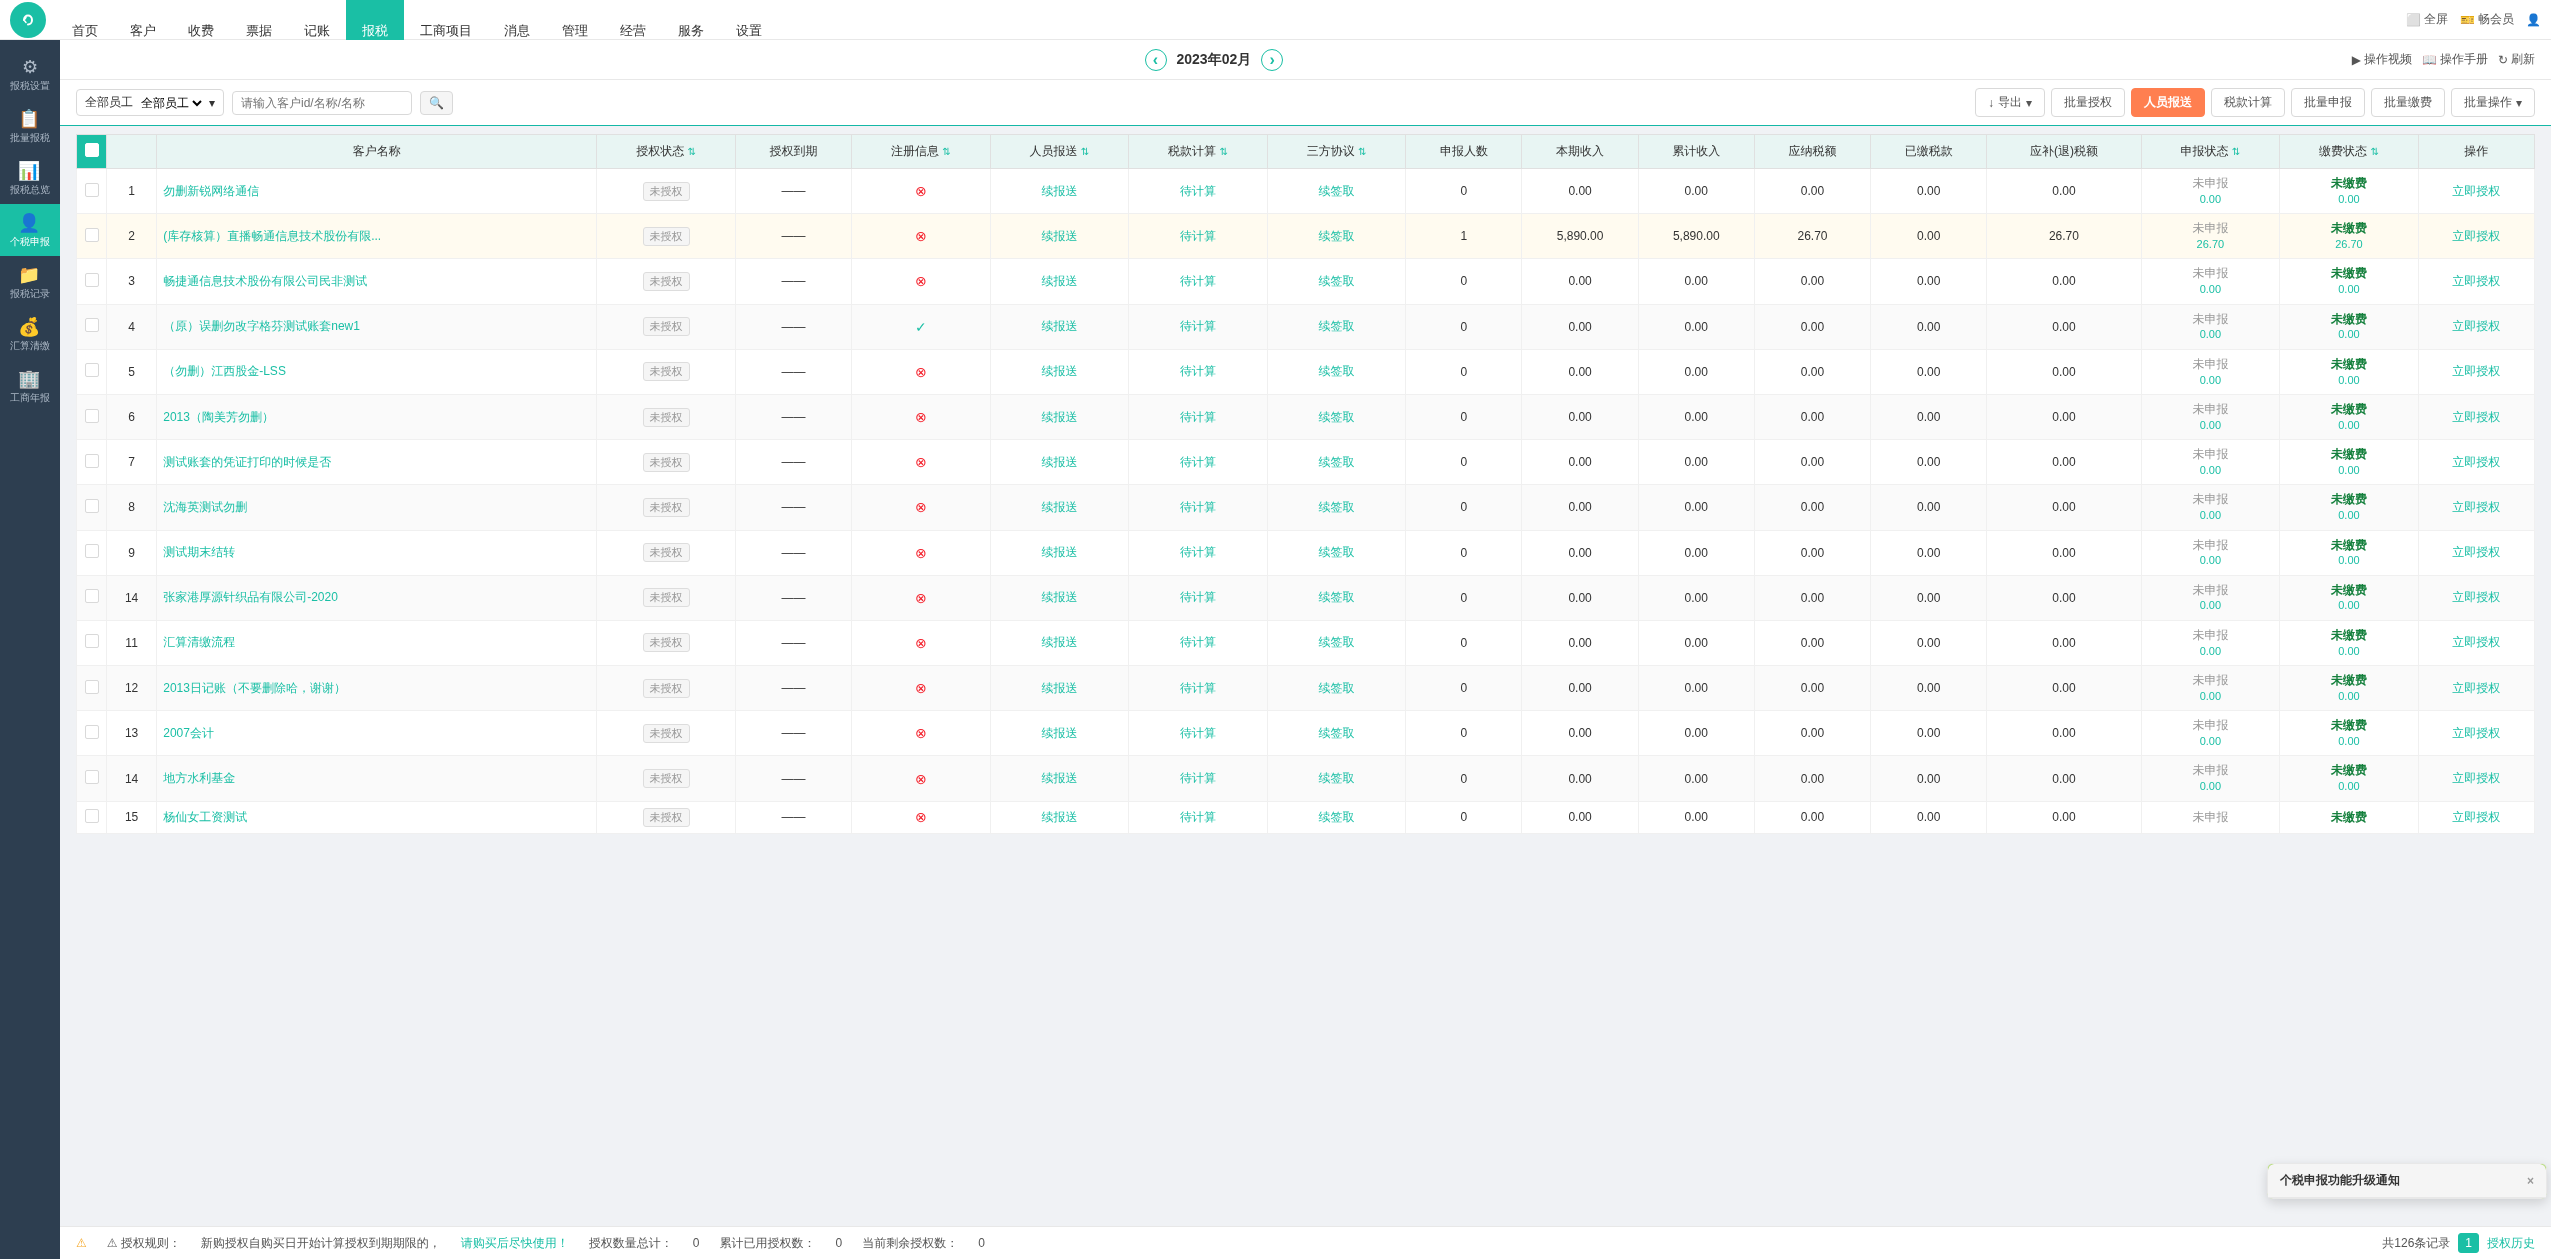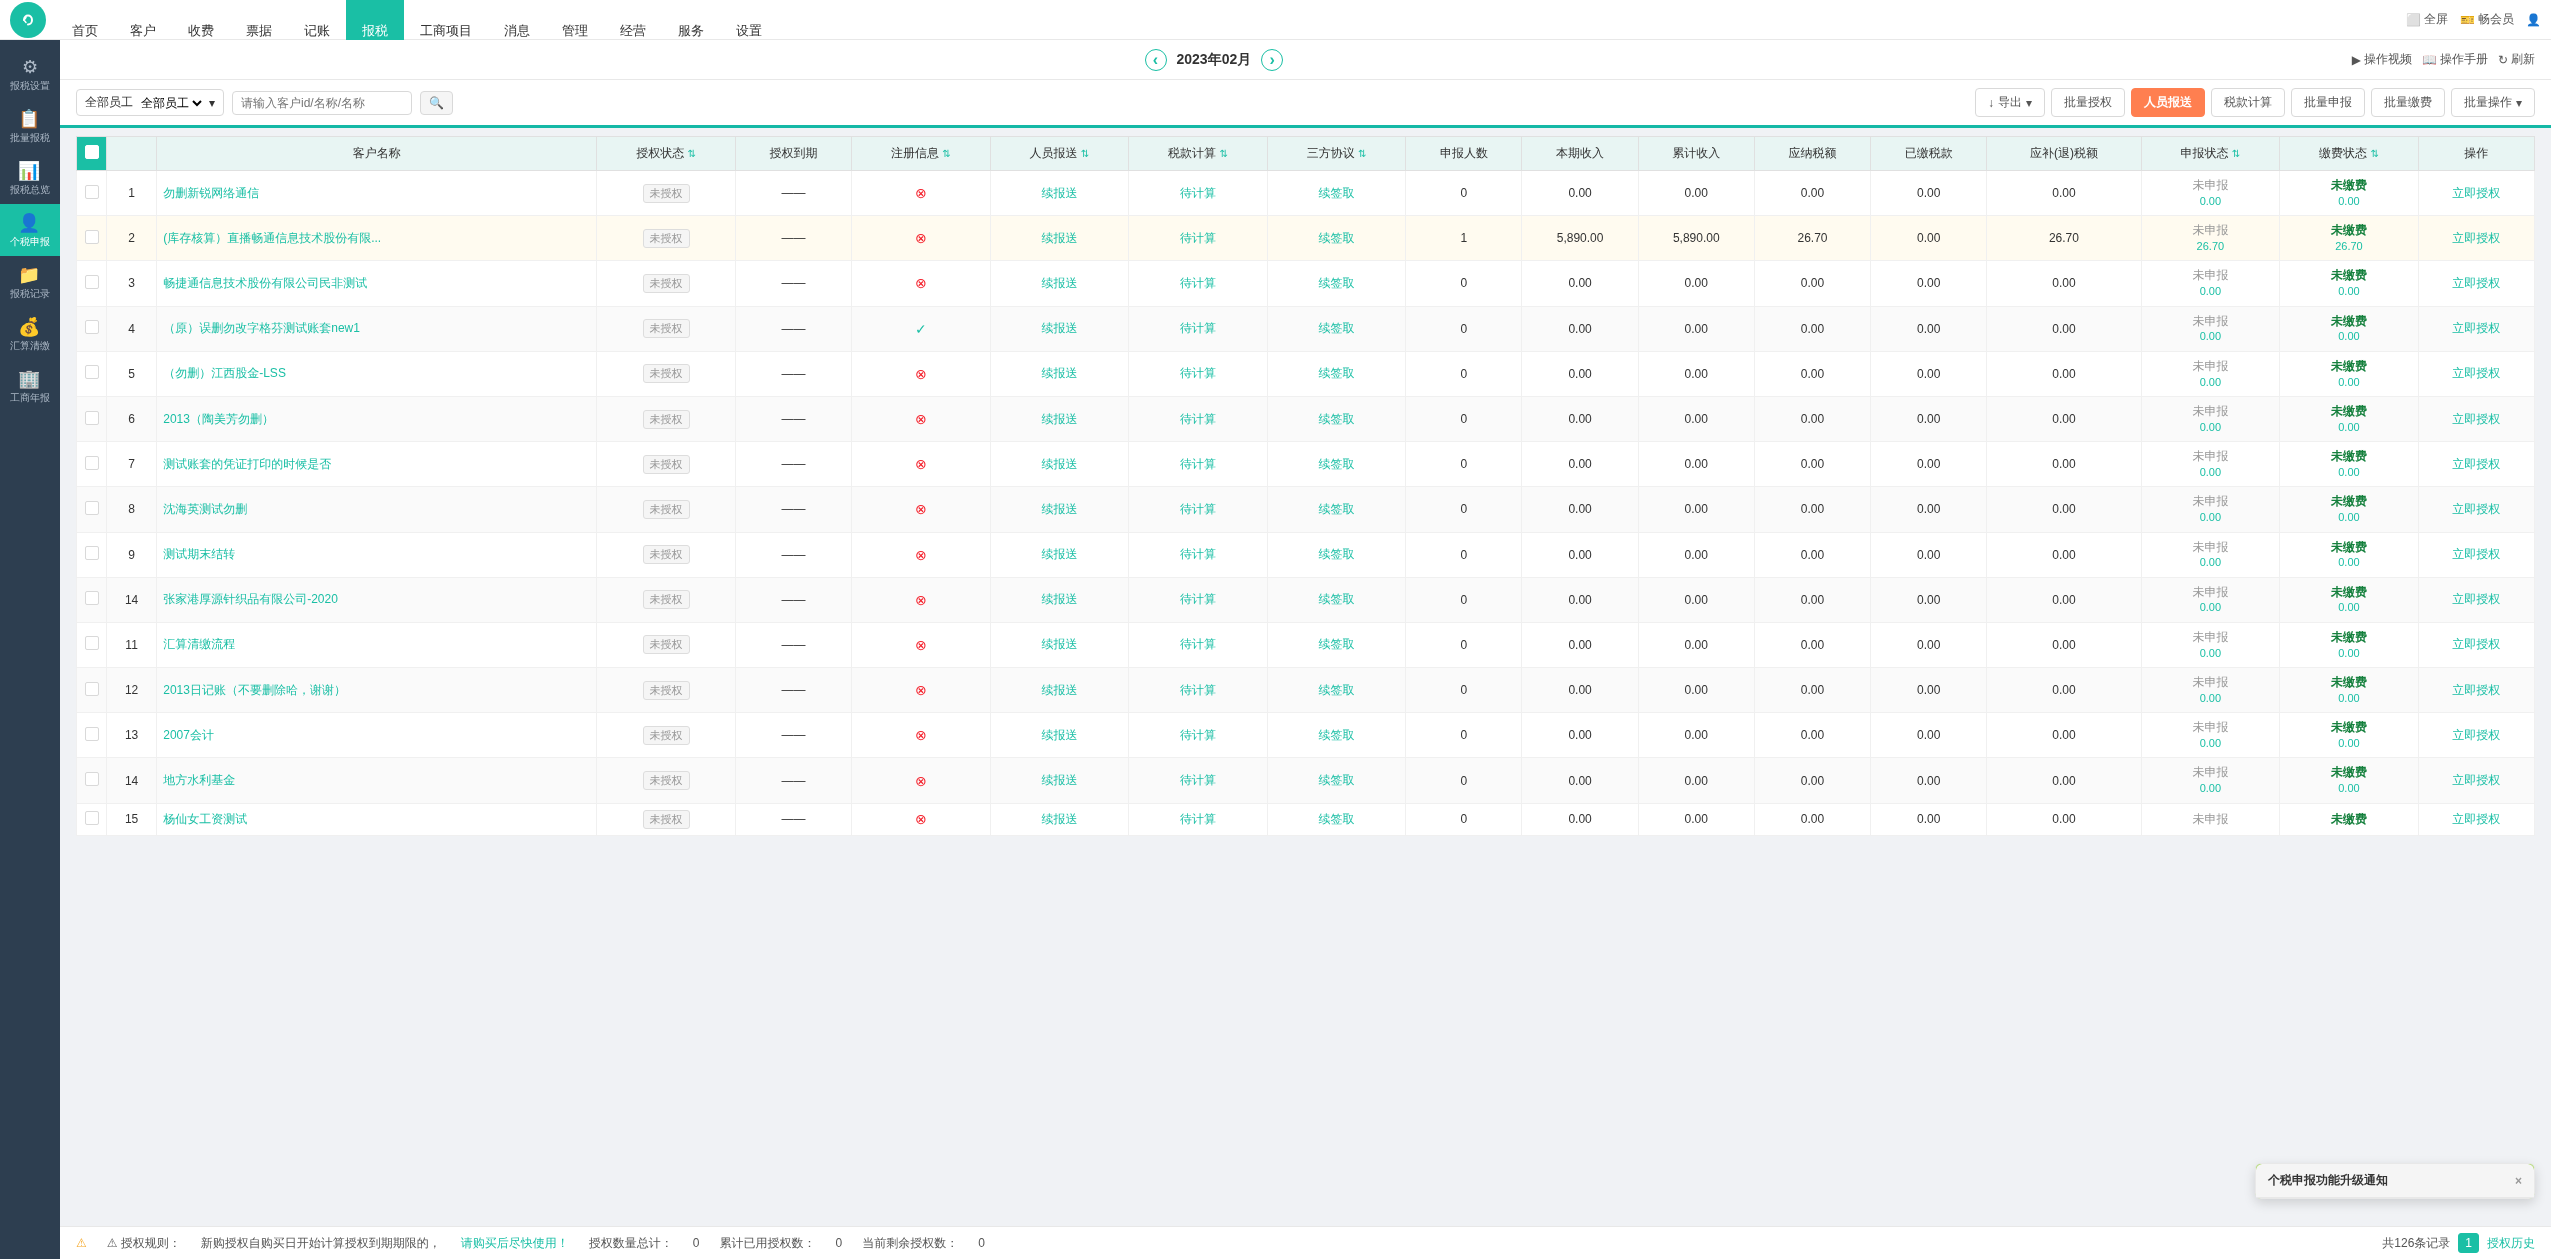--- a/index.html
+++ b/index.html
@@ -28,21 +28,21 @@
     
     
     .page-header { background: #fff; padding: 0 16px; height: 40px; display: flex; align-items: center; justify-content: space-between; border-bottom: 1px solid #e8e8e8; }
     .page-nav-center { display: flex; align-items: center; gap: 12px; }
     .month-nav { display: flex; align-items: center; gap: 10px; font-size: 14px; font-weight: bold; color: #333; }
     .month-nav .arrow-btn { cursor: pointer; color: #1abfa5; font-size: 16px; border: 1px solid #1abfa5; border-radius: 50%; width: 22px; height: 22px; display: flex; align-items: center; justify-content: center; }
     .page-header-right { display: flex; align-items: center; gap: 10px; font-size: 12px; color: #555; }
     .page-header-right span { cursor: pointer; display: flex; align-items: center; gap: 3px; }
 
     
-    .toolbar { background: #fff; padding: 8px 16px; display: flex; align-items: center; gap: 8px; border-bottom: 3px solid #14b8a6; }
+    .toolbar { background: #fff; padding: 8px 16px; display: flex; align-items: center; gap: 8px; border-bottom: 1px solid #14b8a6; }
     .toolbar-left { display: flex; align-items: center; gap: 8px; }
     .select-box { border: 1px solid #d9d9d9; border-radius: 4px; padding: 4px 8px; font-size: 12px; display: flex; align-items: center; gap: 4px; cursor: pointer; background: #fff; }
     .select-box select { border: none; outline: none; font-size: 12px; background: transparent; cursor: pointer; }
     .search-input { border: 1px solid #d9d9d9; border-radius: 4px; padding: 4px 8px; font-size: 12px; width: 180px; outline: none; }
     .search-btn { border: 1px solid #d9d9d9; background: #f5f5f5; border-radius: 4px; padding: 4px 8px; cursor: pointer; font-size: 12px; }
     .toolbar-right { margin-left: auto; display: flex; align-items: center; gap: 6px; }
     .btn { padding: 5px 12px; border-radius: 4px; border: 1px solid #d9d9d9; cursor: pointer; font-size: 12px; background: #fff; color: #555; display: flex; align-items: center; gap: 4px; }
     .btn.primary { background: #ff7f50; border-color: #ff7f50; color: #fff; font-weight: bold; }
 
     
@@ -71,21 +71,21 @@
     
     .status-bar { background: #fff; border-top: 1px solid #e8e8e8; padding: 6px 16px; display: flex; align-items: center; gap: 20px; font-size: 12px; color: #555; }
     .status-bar .tip { color: #f5a623; }
     .status-bar .link { color: #1abfa5; cursor: pointer; }
     .status-bar-right { margin-left: auto; display: flex; align-items: center; gap: 8px; }
     .pagination { display: flex; align-items: center; gap: 4px; }
     .page-btn { border: 1px solid #d9d9d9; border-radius: 3px; padding: 2px 6px; cursor: pointer; background: #fff; font-size: 12px; }
     .page-btn.active { background: #1abfa5; border-color: #1abfa5; color: #fff; }
 
     
-    .notification-popup { position: fixed; bottom: 60px; right: 16px; width: 280px; background: #84cc16; border: 1px solid #e8e8e8; border-radius: 6px; box-shadow: 0 4px 12px rgba(0,0,0,0.15); z-index: 1000; text-align: right; }
+    .notification-popup { position: fixed; bottom: 60px; right: 4px; width: 280px; background: #84cc16; border: 1px solid #e8e8e8; border-radius: 6px; box-shadow: 0 4px 12px rgba(0,0,0,0.15); z-index: 1000; text-align: right; }
     .notif-header { background: #f5f5f5; padding: 8px 12px; border-bottom: 1px solid #e8e8e8; display: flex; align-items: center; justify-content: space-between; font-size: 12px; font-weight: bold; border-radius: 6px 6px 0 0; }
     .notif-close { cursor: pointer; color: #999; }
     .notif-body { padding: 10px 12px; font-size: 12px; line-height: 1.6; color: #555; }
     .notif-body .title { font-weight: bold; color: #333; margin-bottom: 6px; }
     .notif-body .content { color: #555; font-size: 11px; line-height: 1.7; }
 
     
     .cb { width: 14px; height: 14px; border: 1px solid #d9d9d9; border-radius: 2px; display: inline-block; cursor: pointer; background: #fff; }
     .th-check { background: #1abfa5; }
     .th-check .cb { border-color: #fff; }

